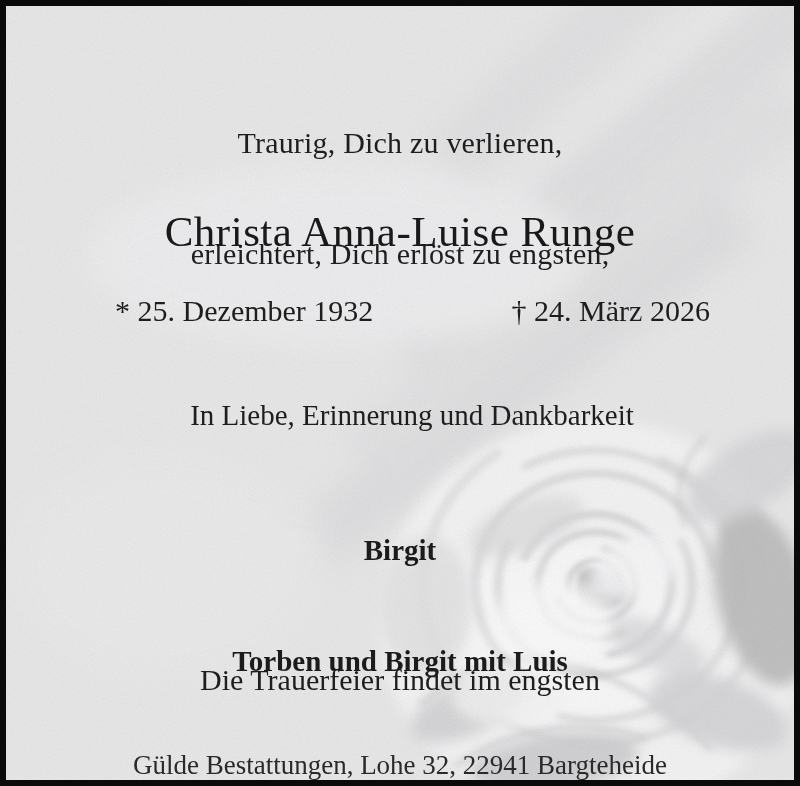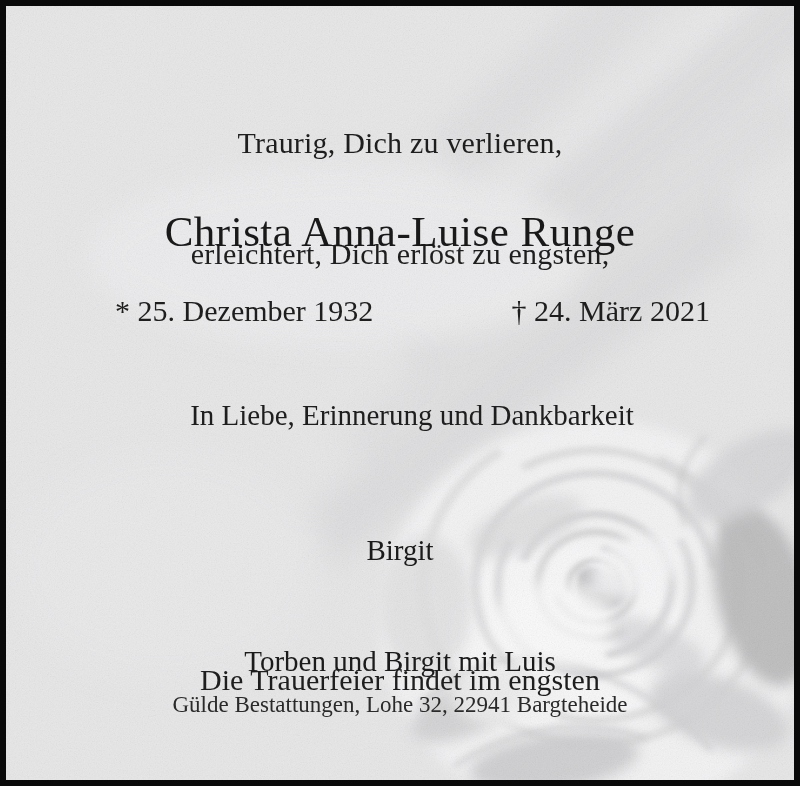--- a/index.html
+++ b/index.html
@@ -64,31 +64,31 @@
   }
   .tribute {
     top: 393px;
     font-size: 29px;
     padding-left: 24px;
   }
   .mourners {
     top: 452px;
     font-size: 29px;
     line-height: 37px;
-    font-weight: normal;
+    font-weight: bold;
     color: #1b1b1b;
   }
   .service {
     top: 579px;
     font-size: 30px;
     line-height: 38px;
   }
   .footer-line {
-    top: 686px;
-    font-size: 23px;
+    top: 744px;
+    font-size: 27px;
     color: #2a2a2a;
   }
 </style>
 </head>
 <body>
 
 <div class="card">
 
   <svg class="bg-art" viewBox="0 0 788 774" preserveAspectRatio="none" aria-hidden="true">
     <defs>
@@ -171,21 +171,21 @@
 
   <div class="txt verse">
     <div>Traurig, Dich zu verlieren,</div>
     <div>erleichtert, Dich erlöst zu engsten,</div>
   </div>
 
   <div class="txt deceased-name">Christa Anna-Luise Runge</div>
 
   <div class="dates-row">
     <div class="date-cell birth">* 25. Dezember 1932</div>
-    <div class="date-cell death">† 24. März 2021</div>
+    <div class="date-cell death">† 24. März 2026</div>
   </div>
 
   <div class="txt tribute">In Liebe, Erinnerung und Dankbarkeit</div>
 
   <div class="txt mourners">
     <div>Birgit</div>
     <div>Torben und Birgit mit Luis</div>
   </div>
 
   <div class="txt service">

